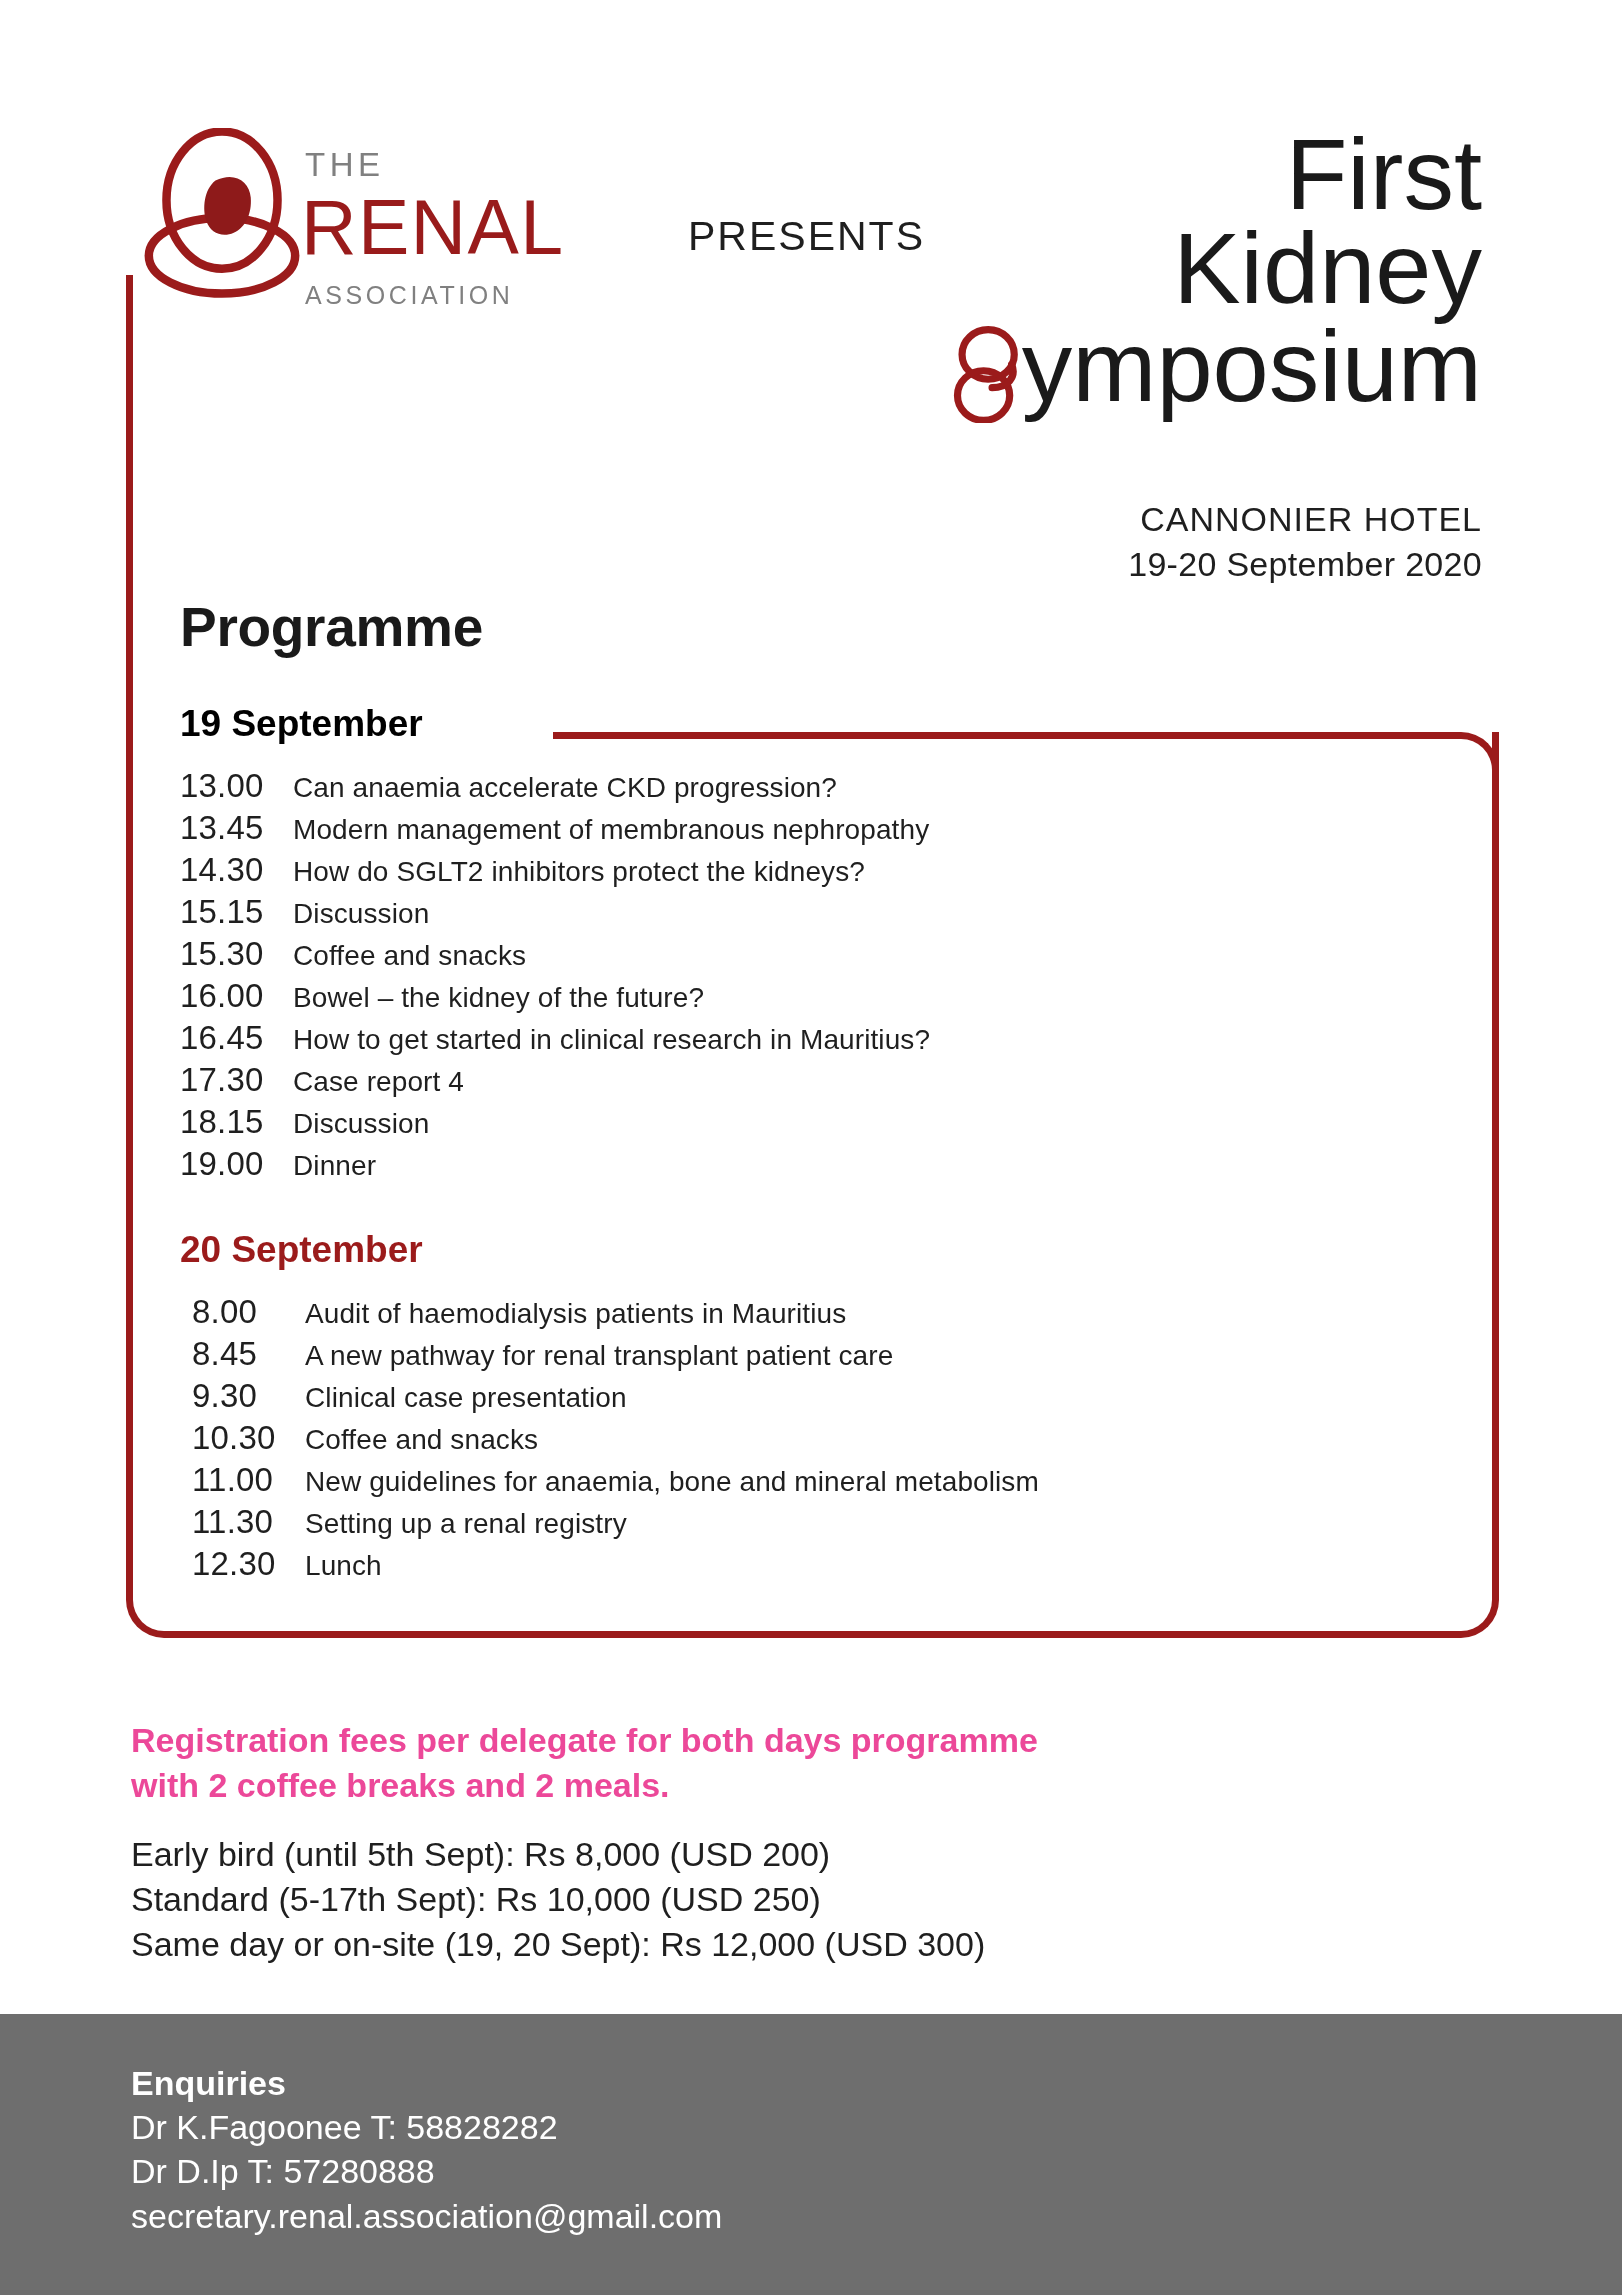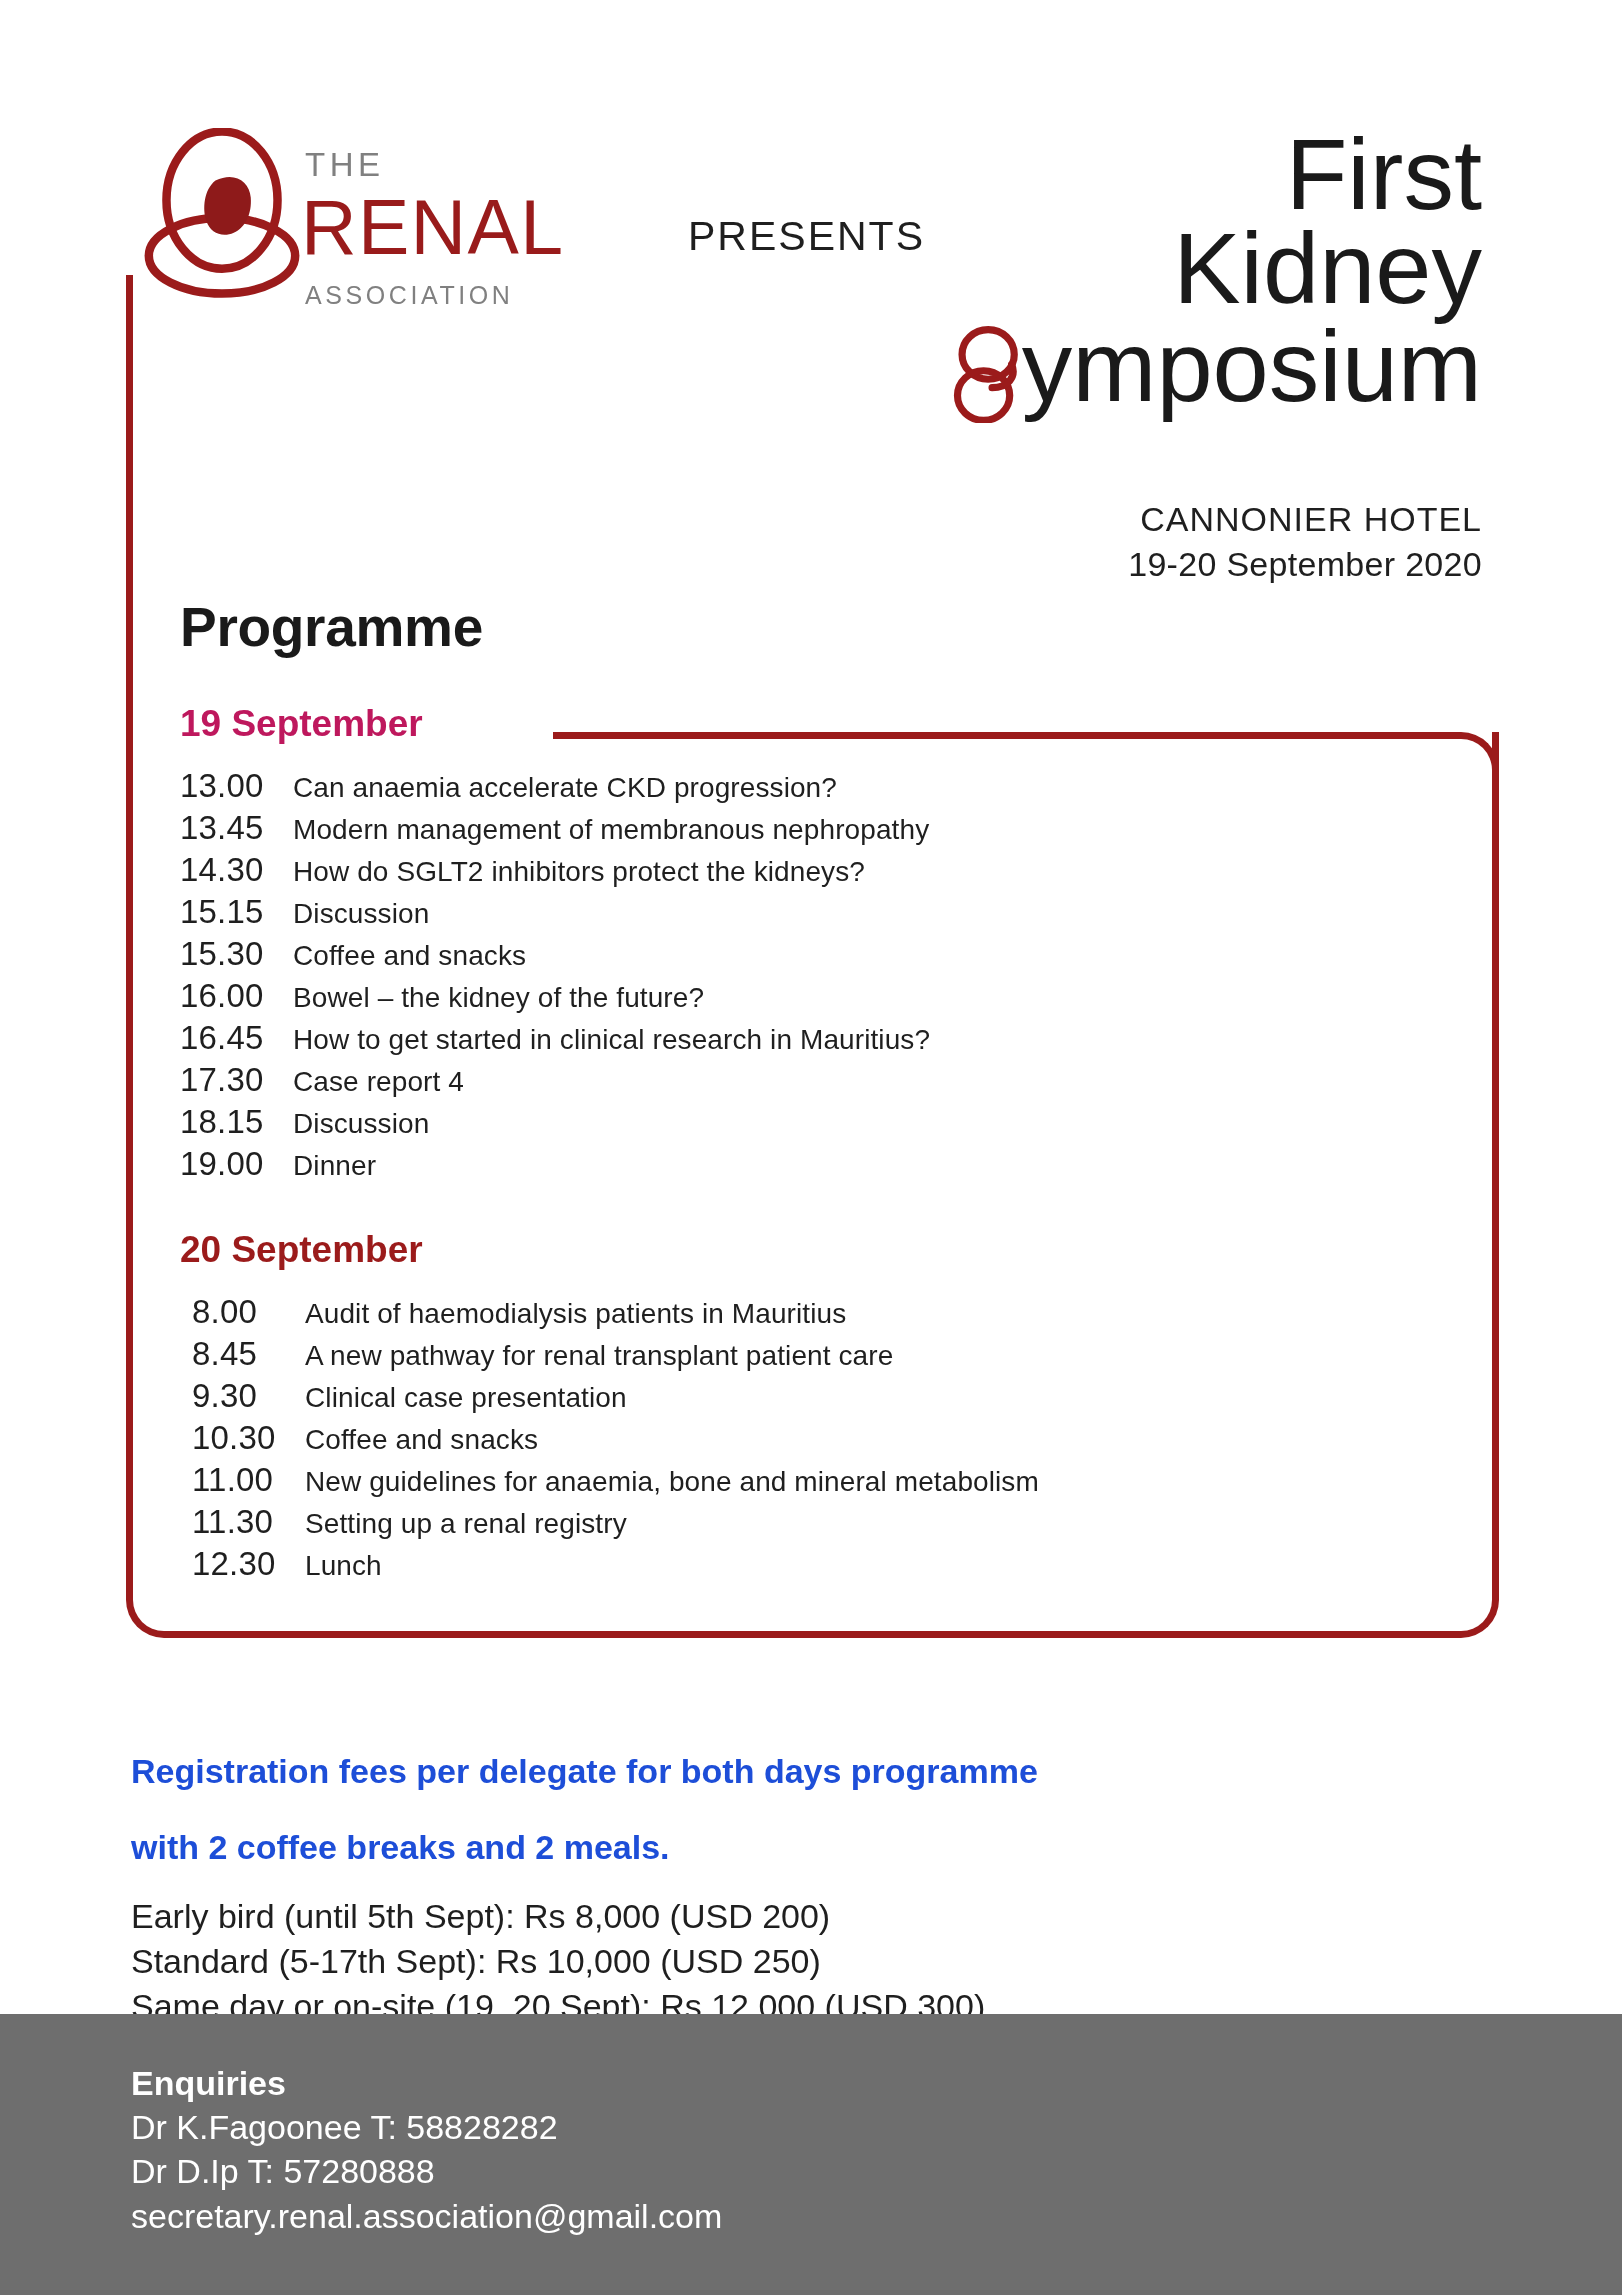--- a/index.html
+++ b/index.html
@@ -173,21 +173,21 @@
     background: #9B1B1B;
   }
 
   
   #day1-heading {
     position: absolute;
     left: 180px;
     top: 703px;
     font-size: 37px;
     font-weight: 700;
-    color: #be185d;
+    color: #000000;
   }
   #day1-list {
     position: absolute;
     left: 180px;
     top: 767px;
   }
   #day2-heading {
     position: absolute;
     left: 180px;
     top: 1229px;
@@ -224,23 +224,22 @@
   
   #fees-block {
     position: absolute;
     left: 131px;
     top: 1718px;
     width: 1374px;
   }
   .fees-headline {
     font-size: 34px;
     font-weight: 700;
-    color: #1d4ed8;
+    color: #ec4899;
     line-height: 1.33;
-    margin-top: 31px;
   }
   #fees-list {
     margin-top: 23.6px;
   }
   .fees-line {
     font-size: 34px;
     font-weight: 400;
     color: #1f1f1f;
     line-height: 1.32;
     white-space: nowrap;

